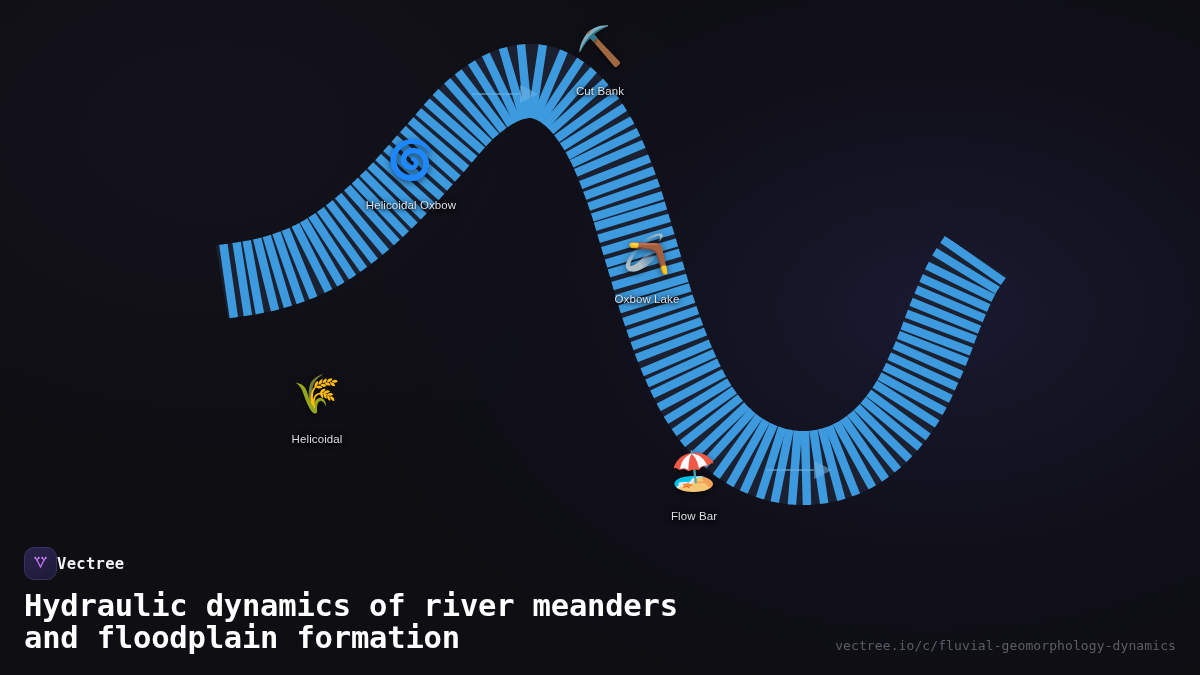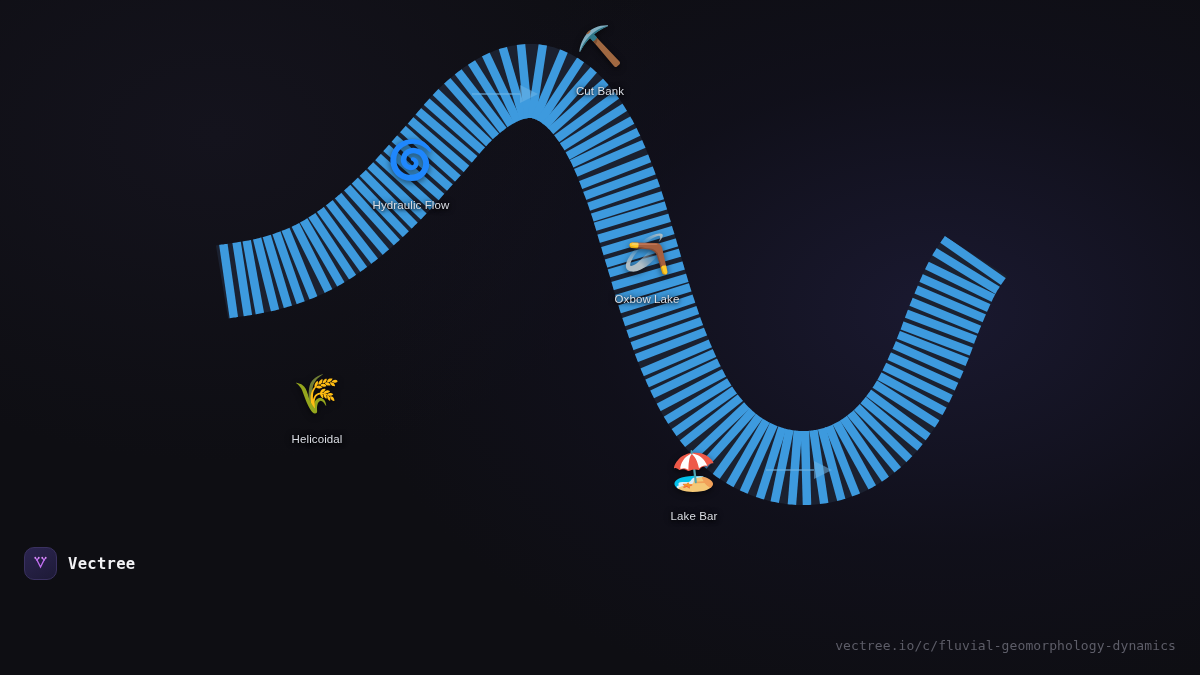--- a/index.html
+++ b/index.html
@@ -43,21 +43,21 @@
     white-space:nowrap;
     text-shadow:0 1px 3px rgba(0,0,0,.9), 0 0 6px rgba(0,0,0,.8);
   }
 
   
   #footer{
     position:absolute; left:0; bottom:0; width:1200px; height:140px;
   }
   #brand{
     position:absolute; left:24px; top:12px;
-    display:flex; align-items:center; gap:11px;
+    display:flex; align-items:center; 
   }
   #brandmark{
     width:33px; height:33px; border-radius:10px;
     background:linear-gradient(150deg,#2b2450 0%, #241f42 55%, #1d1a36 100%);
     border:1px solid #3a3160;
     display:flex; align-items:center; justify-content:center;
   }
   #brandname{
     font-family:"DejaVu Sans Mono","Liberation Mono",monospace;
     font-size:15.5px; font-weight:700; color:#f2f2f5; letter-spacing:.3px;
@@ -206,33 +206,33 @@
       </g>
   </svg>
 
   <div id="markers">
       <div class="marker" style="left: 600px; top: 62px;">
         <div class="glyph">⛏️</div>
         <div class="mlabel">Cut Bank</div>
       </div>
       <div class="marker" style="left: 411px; top: 176px;">
         <div class="glyph">🌀</div>
-        <div class="mlabel">Hydraulic Flow</div>
+        <div class="mlabel">Helicoidal Oxbow</div>
       </div>
       <div class="marker" style="left: 647px; top: 270px;">
         <div class="glyph">🪃</div>
         <div class="mlabel">Oxbow Lake</div>
       </div>
       <div class="marker" style="left: 317px; top: 410px;">
         <div class="glyph">🌾</div>
         <div class="mlabel">Helicoidal</div>
       </div>
       <div class="marker" style="left: 694px; top: 487px;">
         <div class="glyph">🏖️</div>
-        <div class="mlabel">Lake Bar</div>
+        <div class="mlabel">Flow Bar</div>
       </div>
     </div>
 
   <div id="footer">
 
     <div id="brand">
       <div id="brandmark">
         <svg width="19" height="19" viewBox="0 0 24 24">
           <g stroke="#c06ef0" stroke-width="1.7" fill="none" stroke-linecap="round">
             <path d="M7.5 7.5 L12 16.5 L16.5 7.5"></path>
@@ -245,15 +245,17 @@
             <circle cx="5.4" cy="4.7" r="1.15"></circle>
               <circle cx="9.8" cy="4.7" r="1.15"></circle>
             <circle cx="14.2" cy="4.7" r="1.15"></circle>
               <circle cx="18.6" cy="4.7" r="1.15"></circle>
           </g>
         </svg>
       </div>
       <div id="brandname">Vectree</div>
     </div>
 
+    <div id="headline">Hydraulic dynamics of river meanders
+and floodplain formation</div>
     <div id="url">vectree.io/c/fluvial-geomorphology-dynamics</div>
   </div>
 </div>
 
 </body></html>

